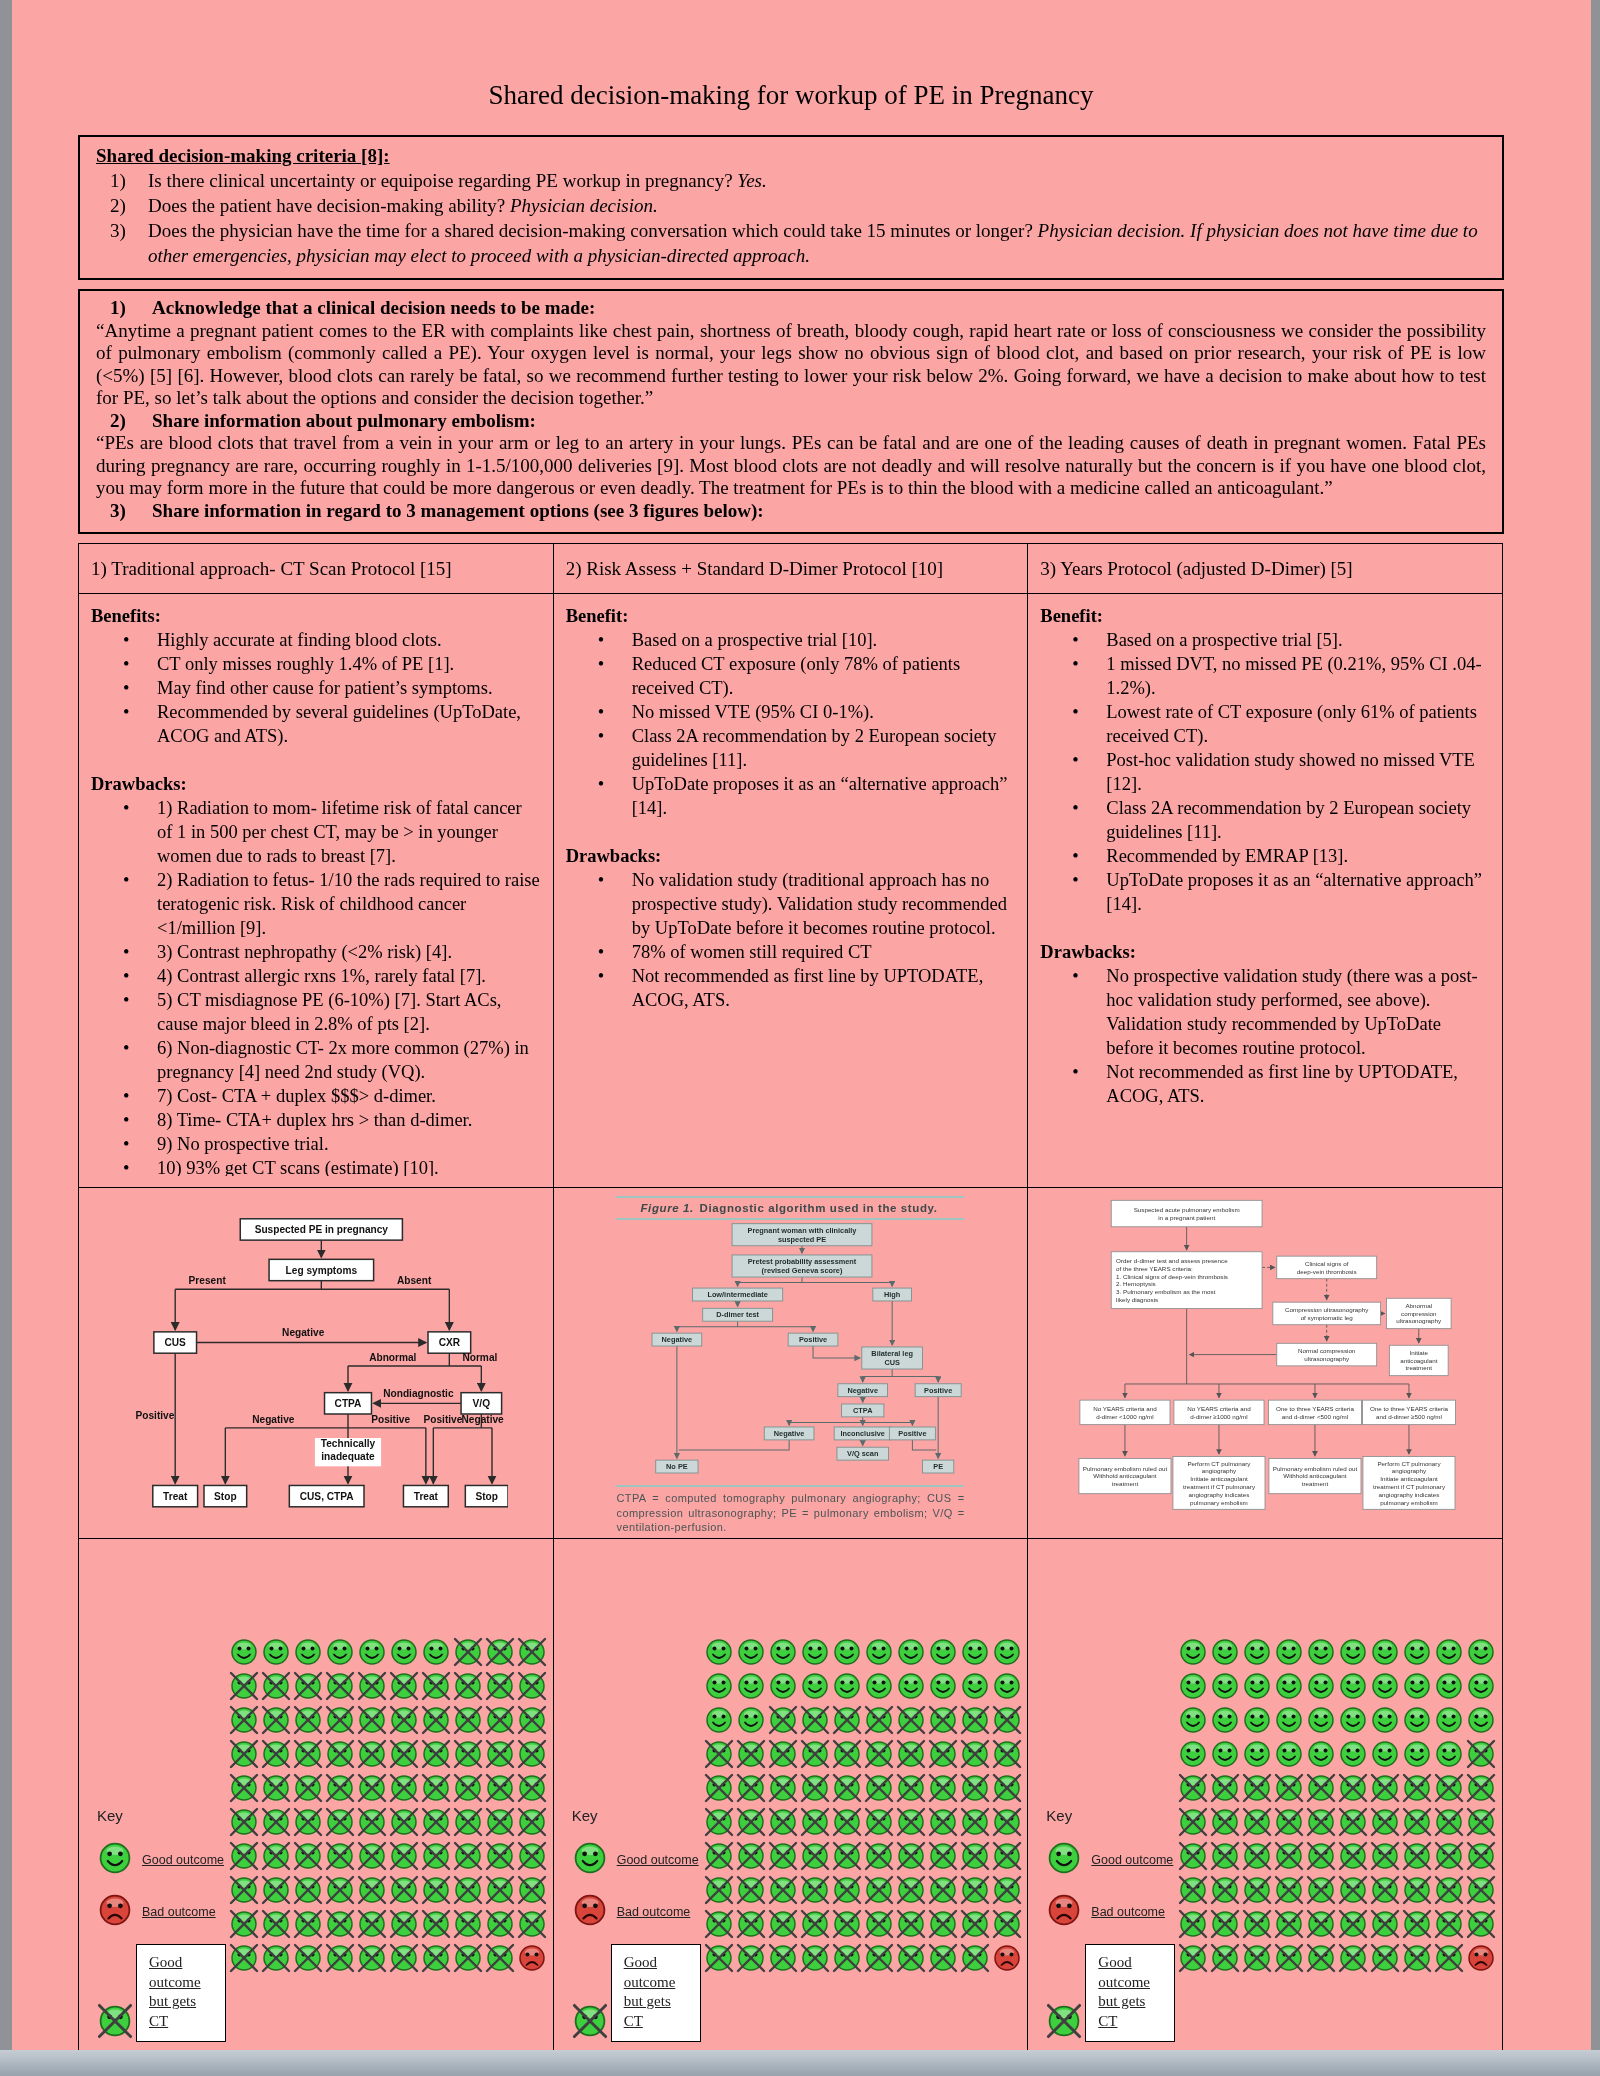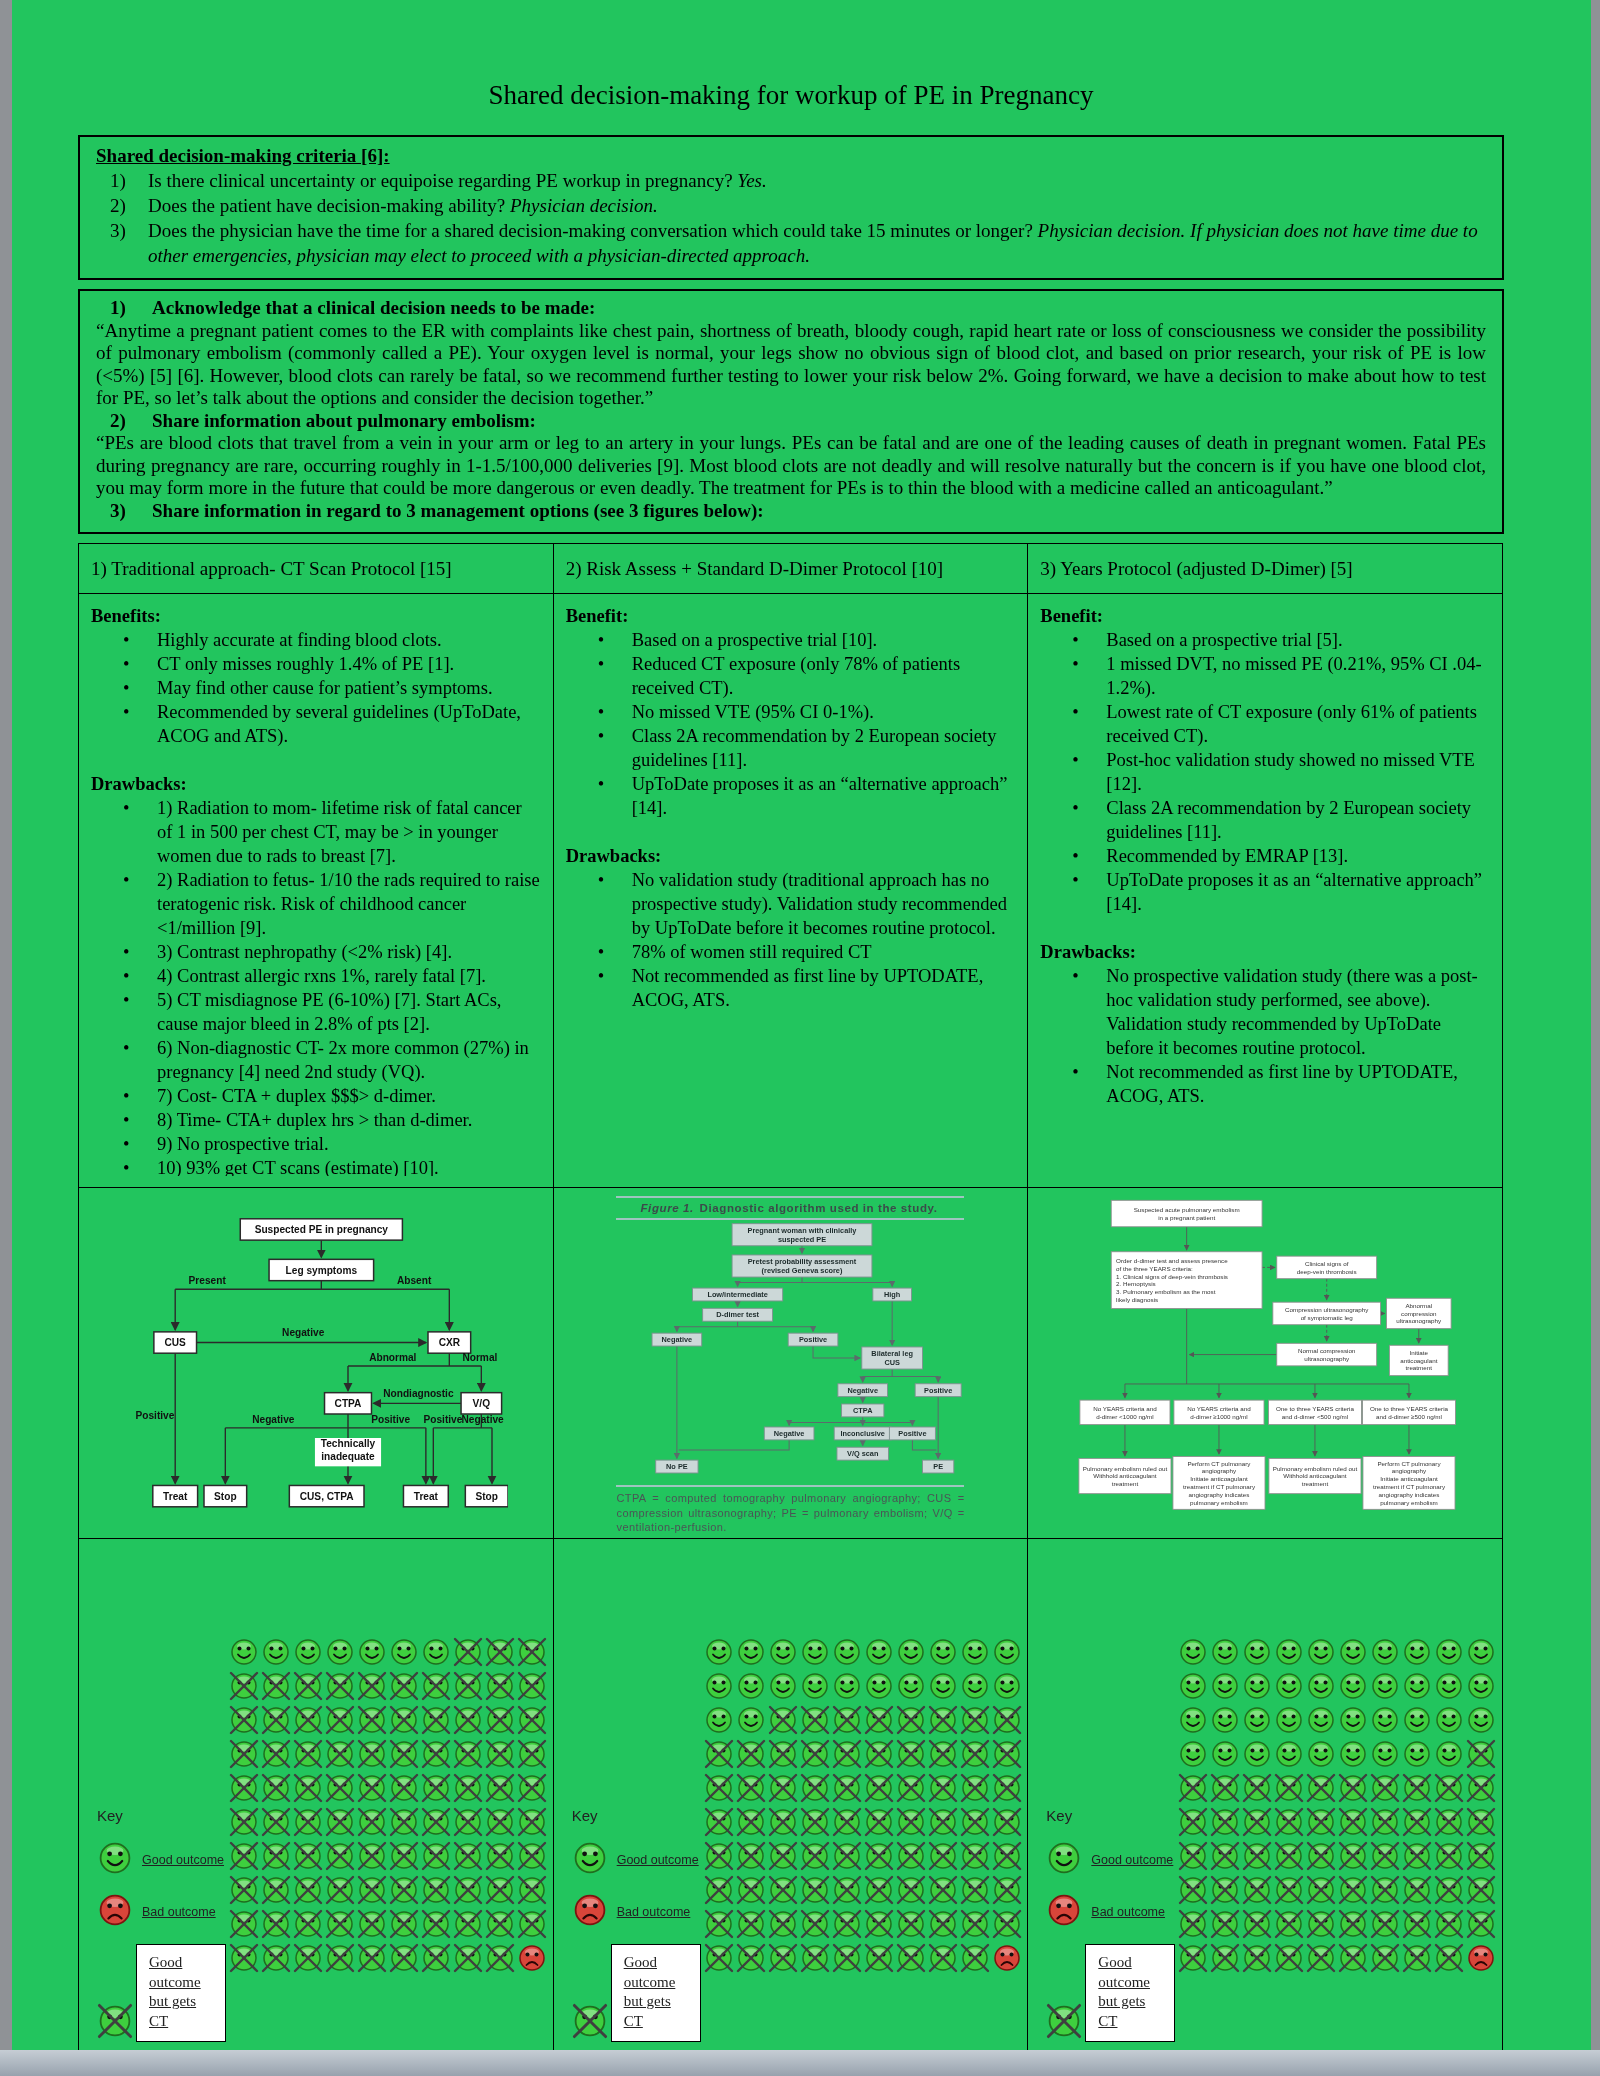--- a/index.html
+++ b/index.html
@@ -5,21 +5,21 @@
   * { box-sizing: border-box; }
   body {
     margin: 0; width: 1600px; height: 2076px; position: relative;
     background: #ffffff; font-family: "Liberation Serif", serif; color: #000;
   }
   .chrome-left  { position:absolute; left:0; top:0; bottom:0; width:12px; background:#8f9296; }
   .chrome-right { position:absolute; right:0; top:0; bottom:0; width:9px; background:#8f9296; }
   .chrome-bottom{ position:absolute; left:0; right:0; bottom:0; height:26px;
                   background:linear-gradient(180deg,#c6cdd4,#97a2ad); }
   .page {
-    position:absolute; left:12px; right:9px; top:0; bottom:26px; background:#22c55e;
+    position:absolute; left:12px; right:9px; top:0; bottom:26px; background:#fca5a5;
     padding:0 87px 0 66px; overflow:hidden;
   }
   .title { font-size:27px; text-align:center; margin-top:80px; }
   .box { border:2px solid #000; padding:6px 16px 10px 16px; font-size:19px; line-height:25px; }
   .box1 { margin-top:24px; }
   .box2 { margin-top:9px; line-height:22.5px; }
   .box-heading { font-weight:bold; text-decoration:underline; }
   .crit-item { display:flex; }
   .crit-num { width:52px; flex:none; padding-left:14px; }
   .crit-text { flex:1; }
@@ -62,21 +62,21 @@
 
 <div class="chrome-left"></div>
 <div class="chrome-right"></div>
 <div class="chrome-bottom"></div>
 
 <div class="page">
 
   <div class="title">Shared decision-making for workup of PE in Pregnancy</div>
 
   <div class="box box1">
-    <div class="box-heading">Shared decision-making criteria [6]:</div>
+    <div class="box-heading">Shared decision-making criteria [8]:</div>
     <div class="crit-item">
       <span class="crit-num">1)</span>
       <span class="crit-text"><span>Is there clinical uncertainty or equipoise regarding PE workup in pregnancy?</span> <i>Yes.</i></span>
     </div>
     <div class="crit-item">
       <span class="crit-num">2)</span>
       <span class="crit-text"><span>Does the patient have decision-making ability?</span> <i>Physician decision.</i></span>
     </div>
     <div class="crit-item">
       <span class="crit-num">3)</span>

